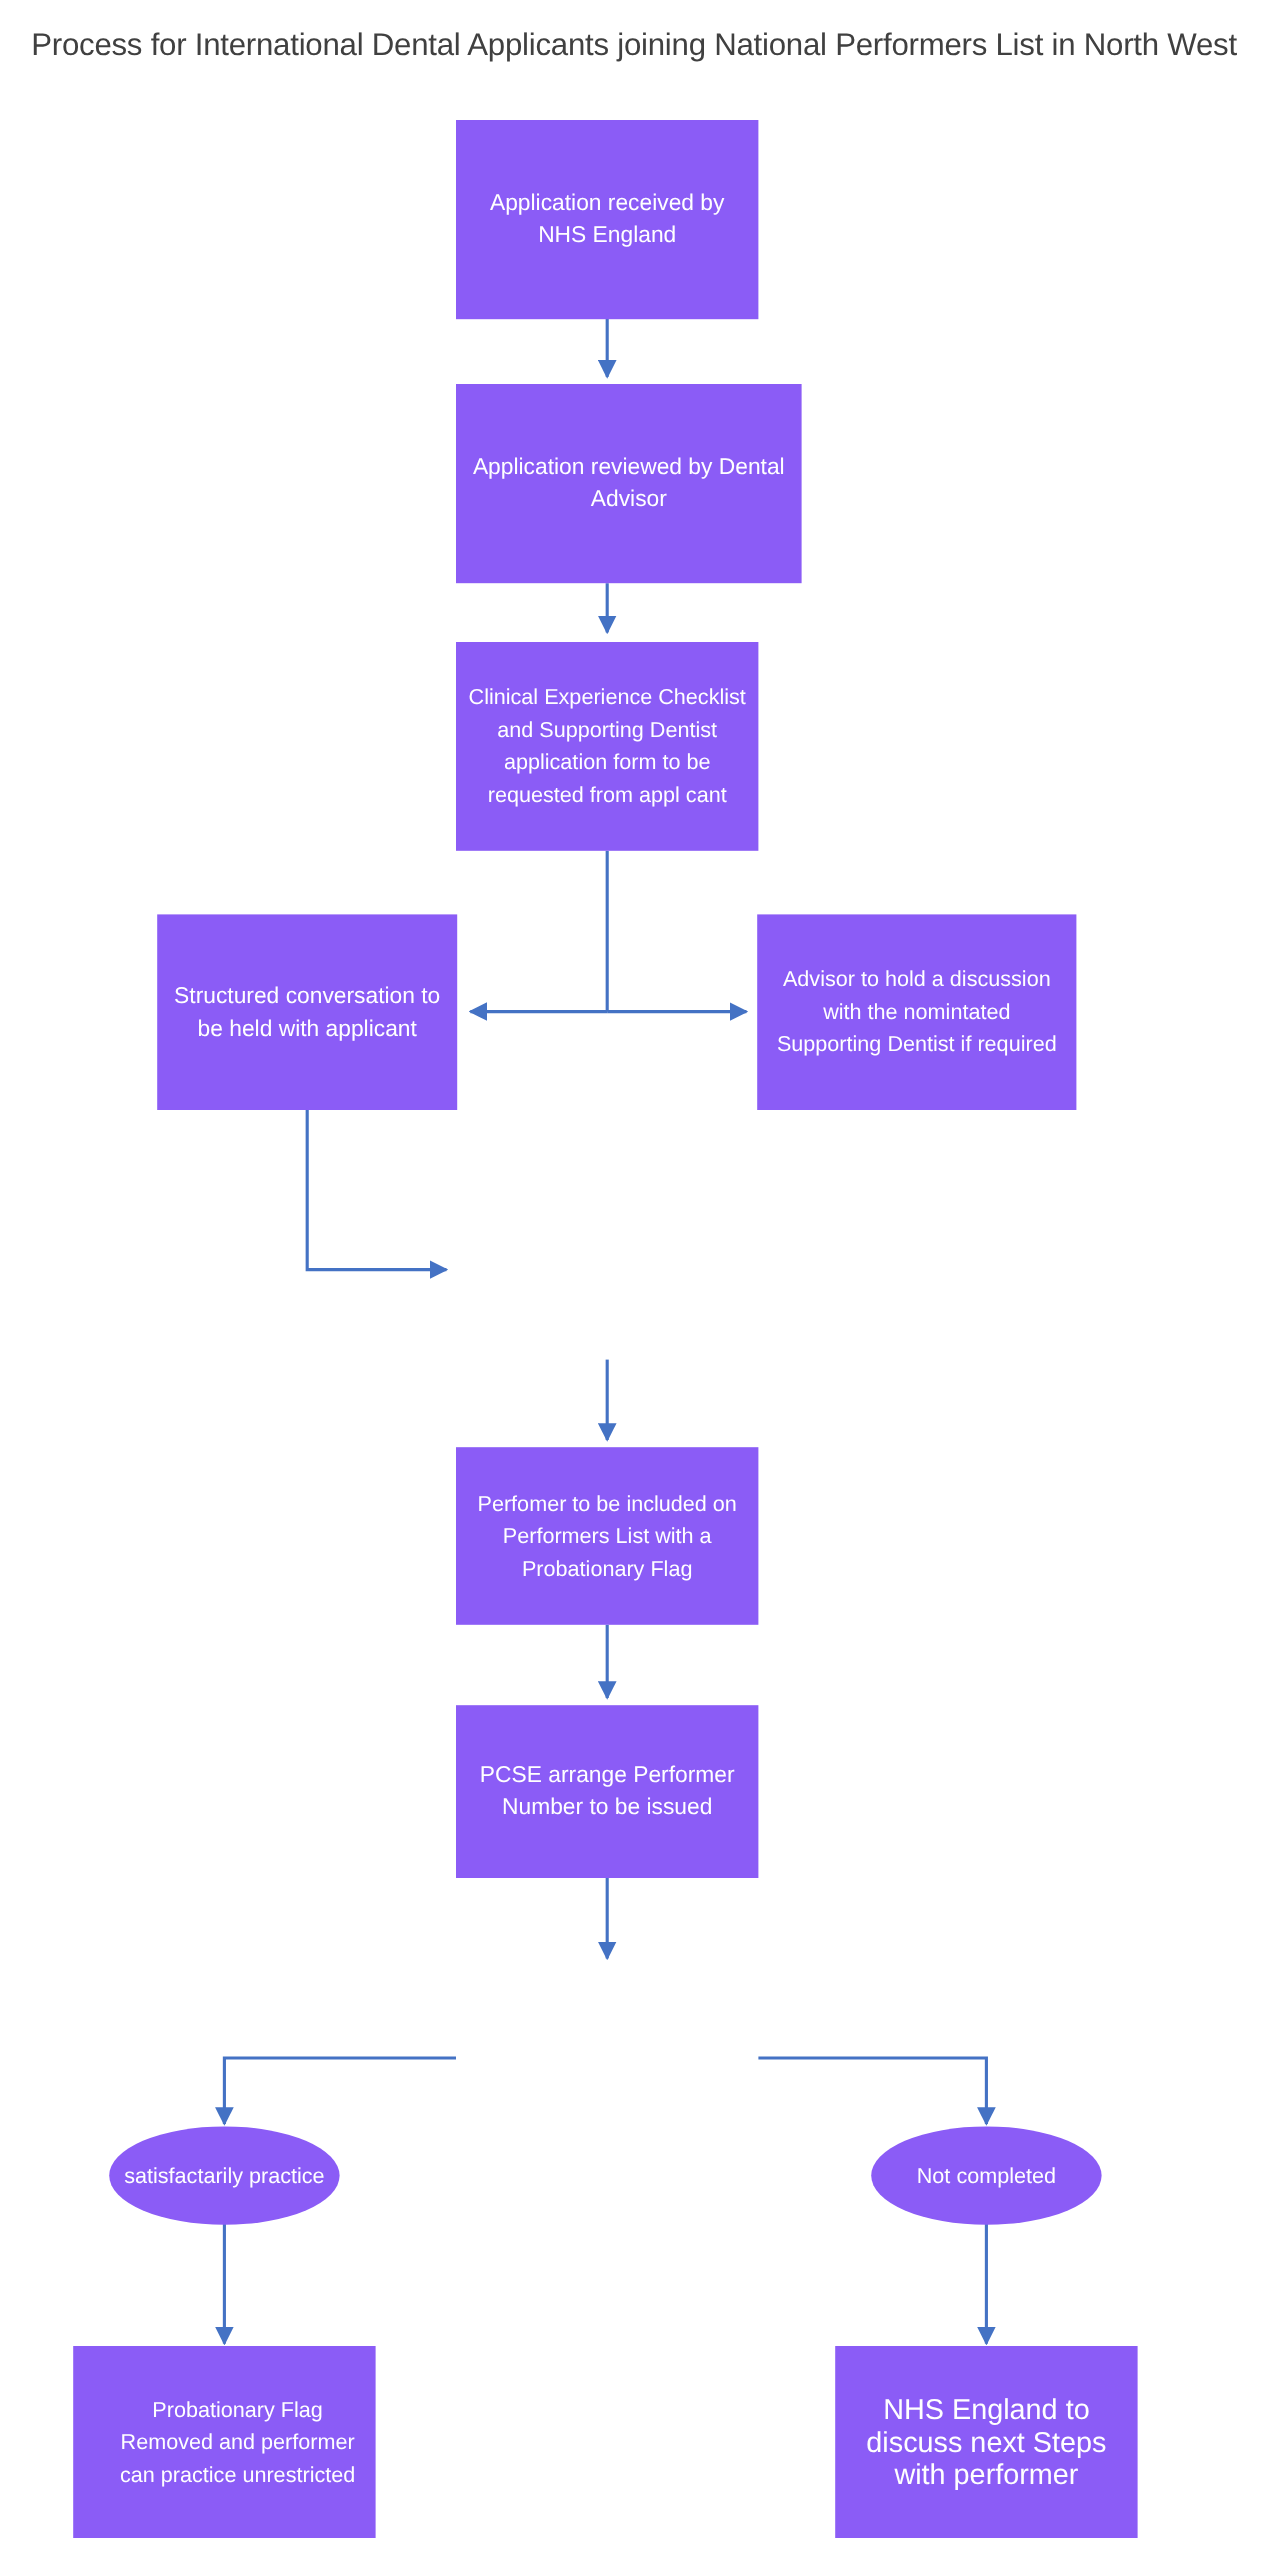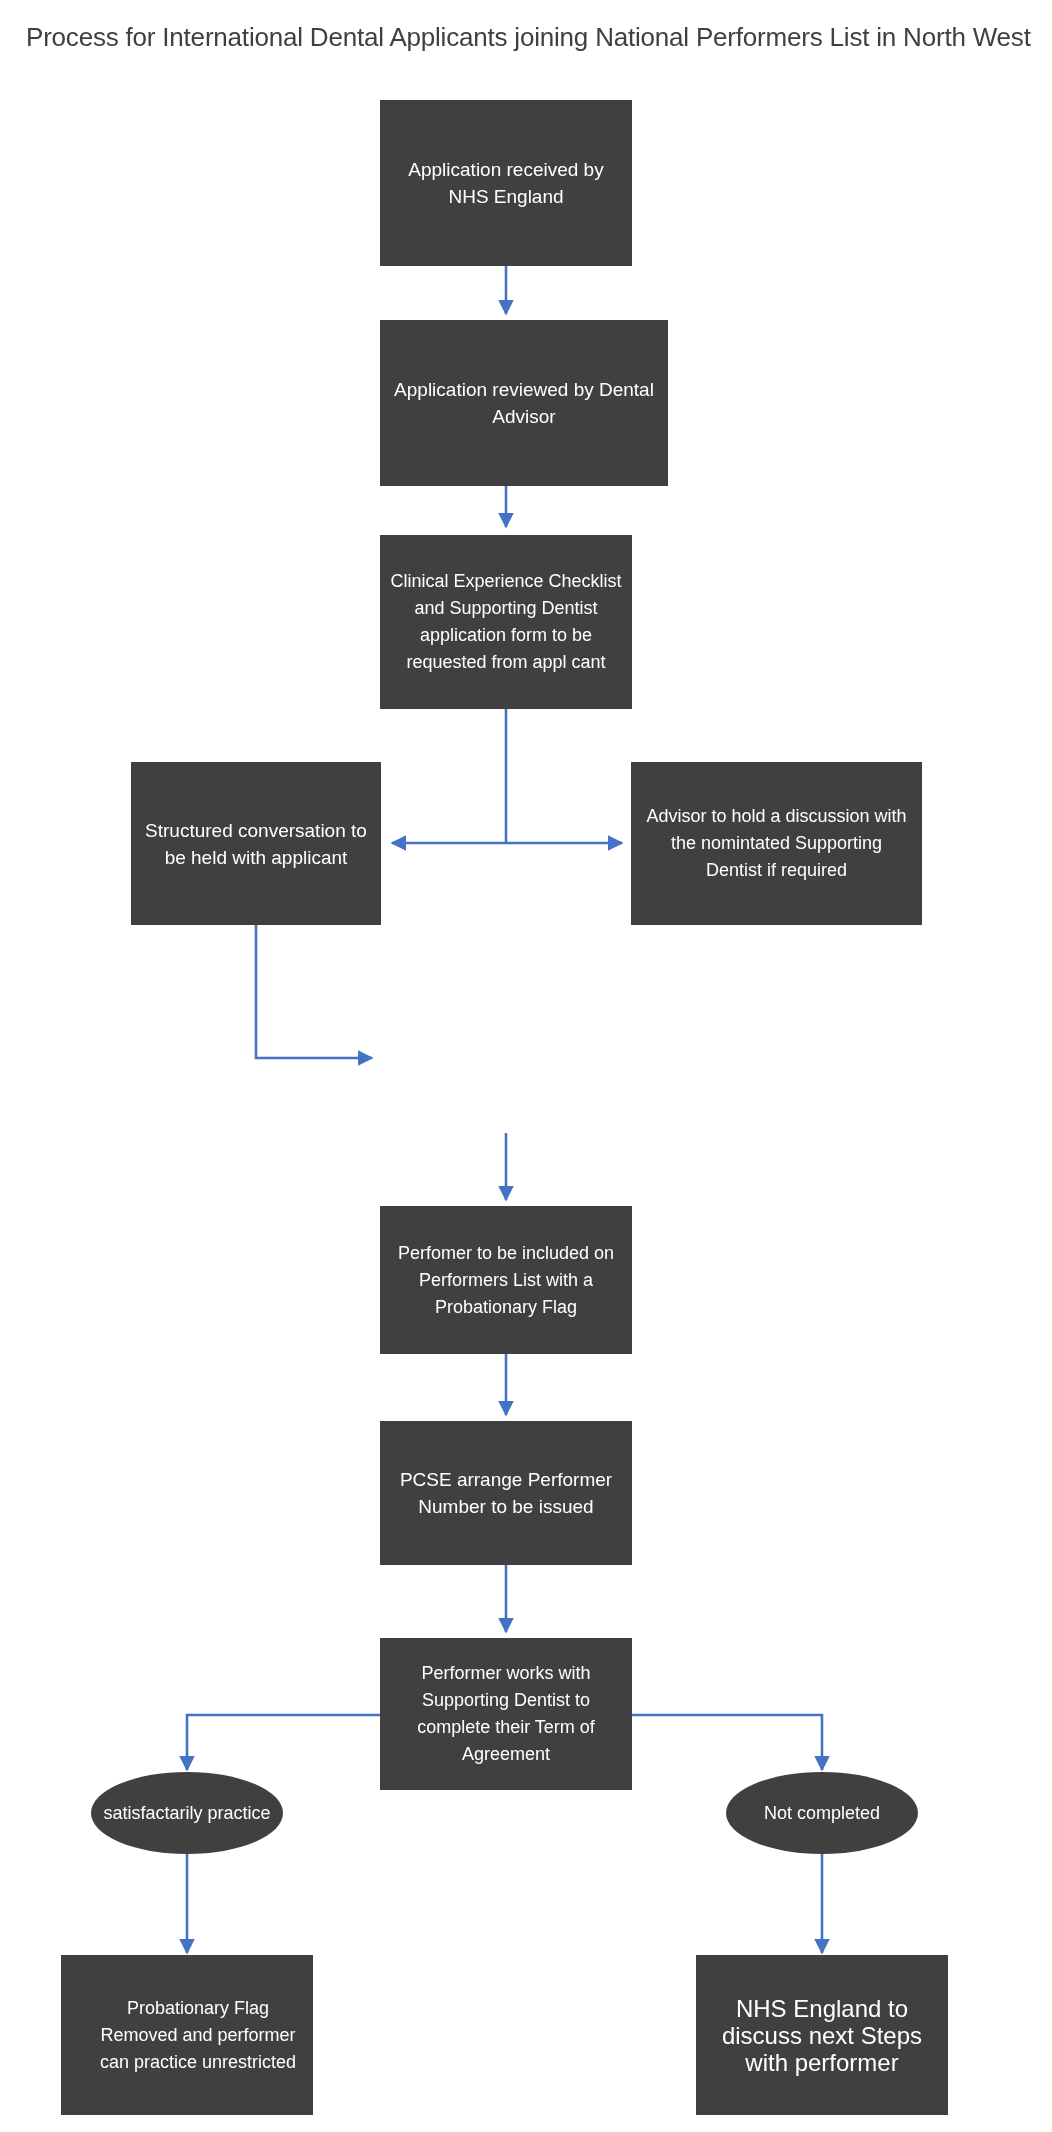--- a/index.html
+++ b/index.html
@@ -39,21 +39,21 @@
     white-space: nowrap;
   }
   .node {
     position: absolute;
     box-sizing: border-box;
     display: flex;
     align-items: center;
     justify-content: center;
     text-align: center;
     color: #ffffff;
-    background: #404040;
+    background: #8b5cf6;
     font-size: 19px;
     line-height: 27px;
     padding: 4px 10px;
     z-index: 2;
   }
   .node.process {
     border-radius: 0;
   }
   .node.terminator {
     border-radius: 50%;
@@ -119,36 +119,33 @@
   </div>
 
   <div class="node process" style="left:131px; top:762px; width:250px; height:163px;">
     <span>Structured conversation to be held with applicant</span>
   </div>
 
   <div class="node process" style="left:380px; top:535px; width:252px; height:174px; font-size:18px; line-height:27px;">
     <span>Clinical Experience Checklist and Supporting Dentist application form to be requested from appl cant</span>
   </div>
 
-  <div class="node process" style="left:631px; top:762px; width:291px; height:163px; font-size:18px; line-height:27px;">
+  <div class="node process" style="left:631px; top:762px; width:266px; height:163px; font-size:18px; line-height:27px;">
     <span>Advisor to hold a discussion with the nomintated Supporting Dentist if required</span>
   </div>
 
 
   <div class="node process" style="left:380px; top:1206px; width:252px; height:148px; font-size:18px; line-height:27px;">
     <span>Perfomer to be included on Performers List with a Probationary Flag</span>
   </div>
 
   <div class="node process" style="left:380px; top:1421px; width:252px; height:144px;justify-content:flex-end;">
     <span>PCSE arrange Performer Number to be issued</span>
   </div>
 
-  <div class="node process" style="left:380px; top:1638px; width:252px; height:152px; font-size:18px; line-height:27px;">
-    <span>Performer works with Supporting Dentist to complete their Term of Agreement</span>
-  </div>
 
   <div class="node terminator" style="left:91px; top:1772px; width:192px; height:82px; font-size:18px;">
     <span>satisfactarily practice</span>
   </div>
 
   <div class="node terminator" style="left:726px; top:1772px; width:192px; height:82px; font-size:18px;">
     <span>Not completed</span>
   </div>
 
   <div class="node process" style="left:61px; top:1955px; width:252px; height:160px; font-size:18px; line-height:27px;padding-left:32px;">

